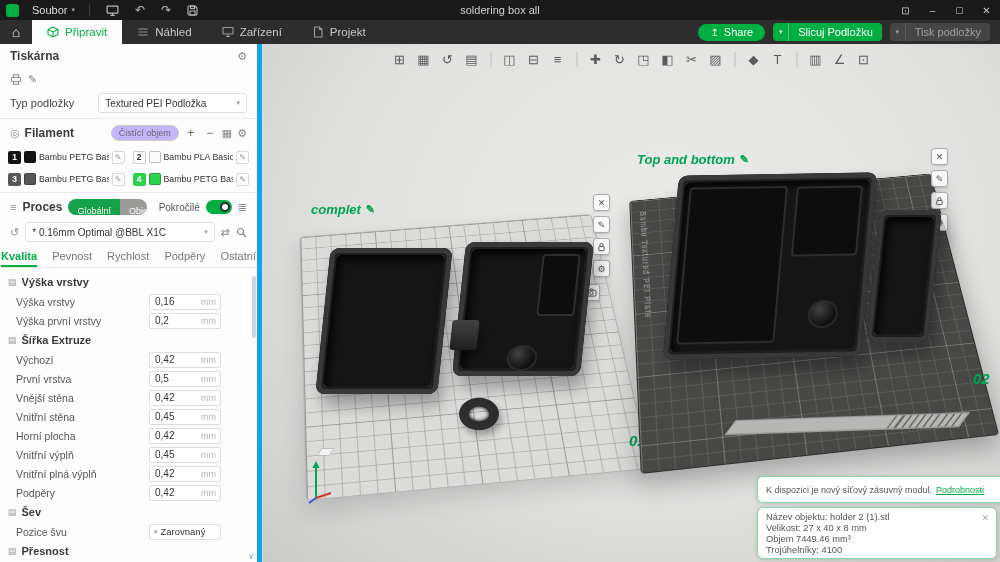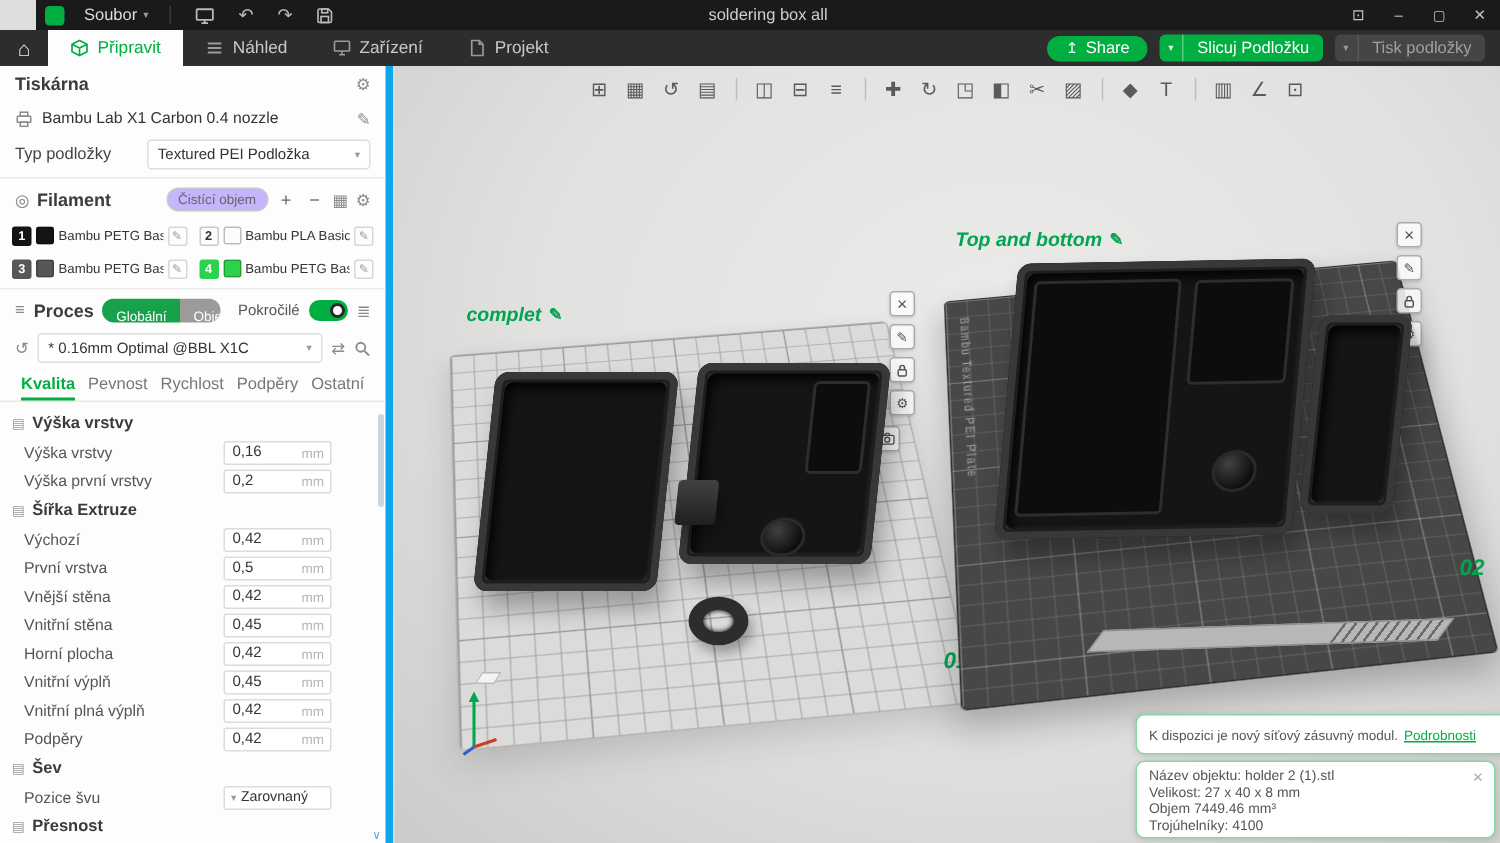--- a/index.html
+++ b/index.html
@@ -1,20 +1,20 @@
 <!DOCTYPE html>
 <html><head>
 <meta charset="utf-8">
 <style>
   * { margin:0; padding:0; box-sizing:border-box; }
   html,body { width:1000px; height:562px; overflow:hidden; }
   body { font-family:"Liberation Sans", sans-serif; position:relative; background:#DDD; }
 
   
-  .titlebar{position:absolute;top:0;left:0;right:0;height:20px;background:#1A1A1A;display:flex;align-items:center;color:#CCC;font-size:11px;z-index:30;margin-left:24px;}
+  .titlebar{position:absolute;top:0;left:0;right:0;height:20px;background:#1A1A1A;display:flex;align-items:center;color:#CCC;font-size:11px;z-index:30;}
   .logo{width:13px;height:13px;border-radius:3px;background:#00AE42;margin:0 7px 0 6px;flex:none;}
   .menu-item{display:flex;align-items:center;gap:4px;padding:0 6px;color:#DDD;height:20px;}
   .menu-caret{font-size:7px;color:#999;}
   .tdiv{width:1px;height:12px;background:#3D3D3D;margin:0 8px;}
   .tb-ic{color:#B9B9B9;font-size:12px;padding:0 8px;display:flex;align-items:center;height:20px;}
   .tb-title{position:absolute;left:50%;top:0;height:20px;transform:translateX(-50%);display:flex;align-items:center;color:#CFCFCF;font-size:11px;white-space:nowrap;}
   .win-ctrls{margin-left:auto;display:flex;height:20px;}
   .win-btn{width:27px;display:flex;align-items:center;justify-content:center;color:#C5C5C5;font-size:10px;height:20px;}
 
   
@@ -65,21 +65,21 @@
   .row-proc{height:26px;gap:6px;}
   .seg{display:flex;height:16px;border-radius:8px;overflow:hidden;font-size:9px;}
   .seg span{display:flex;align-items:center;padding:12px 9px;color:#FFF;white-space:nowrap;}
   .seg .on{background:#18A14B;}
   .seg .off{background:#9B9B9A;}
   .adv-label{font-size:10px;color:#555;white-space:nowrap;}
   .toggle{width:26px;height:14px;border-radius:7px;background:#00AE42;position:relative;flex:none;}
   .toggle .knob{position:absolute;top:2px;right:2px;width:10px;height:10px;border-radius:50%;background:#FFF;}
   .row-preset{height:24px;gap:6px;}
   .preset-combo{flex:1;}
-  .ptabs{height:24px;display:flex;align-items:flex-end;justify-content:space-between;padding:0 14px;border-bottom:1px solid #E7E7E6;}
+  .ptabs{height:24px;display:flex;align-items:flex-end;justify-content:space-between;padding:0 1px;border-bottom:1px solid #E7E7E6;}
   .ptab{font-size:11px;color:#777;padding-bottom:5px;}
   .ptab.active{color:#00AE42;border-bottom:2px solid #00AE42;padding-bottom:3px;font-weight:bold;}
   .params{padding-top:4px;}
   .pgroup{height:20px;display:flex;align-items:center;gap:5px;padding-left:8px;}
   .pgroup .gic{color:#999;font-size:9px;}
   .pgroup .gtitle{font-size:11px;font-weight:bold;color:#3A3A3A;}
   .prow{height:19px;display:flex;align-items:center;justify-content:space-between;padding:0 36px 0 16px;}
   .plabel{font-size:10.5px;color:#555;white-space:nowrap;}
   .pinput{position:relative;width:72px;height:16px;border:1px solid #DCDCDB;border-radius:2px;background:#FFF;display:flex;align-items:center;flex:none;}
   .pval{font-size:10px;color:#333;padding-left:5px;}
@@ -236,21 +236,20 @@
   </div>
 
   <div class="srow row-printer">
     <span class="ic">
       <svg width="12" height="11" viewBox="0 0 12 11" fill="none" stroke="currentColor" stroke-width="1">
           <rect x="1.5" y="3.5" width="9" height="4" rx="0.5"></rect>
           <rect x="3.5" y="0.8" width="5" height="2.7"></rect>
           <rect x="3.5" y="7.5" width="5" height="2.7"></rect>
         </svg>
     </span>
-    <span class="printer-name">Bambu Lab X1 Carbon 0.4 nozzle</span>
     <span class="ic">✎</span>
   </div>
 
   <div class="srow row-bed">
     <span class="bed-label">Typ podložky</span>
     <div class="combo bed-combo">
       <span class="cval">Textured PEI Podložka</span>
       <span class="caret">▾</span>
     </div>
   </div>

